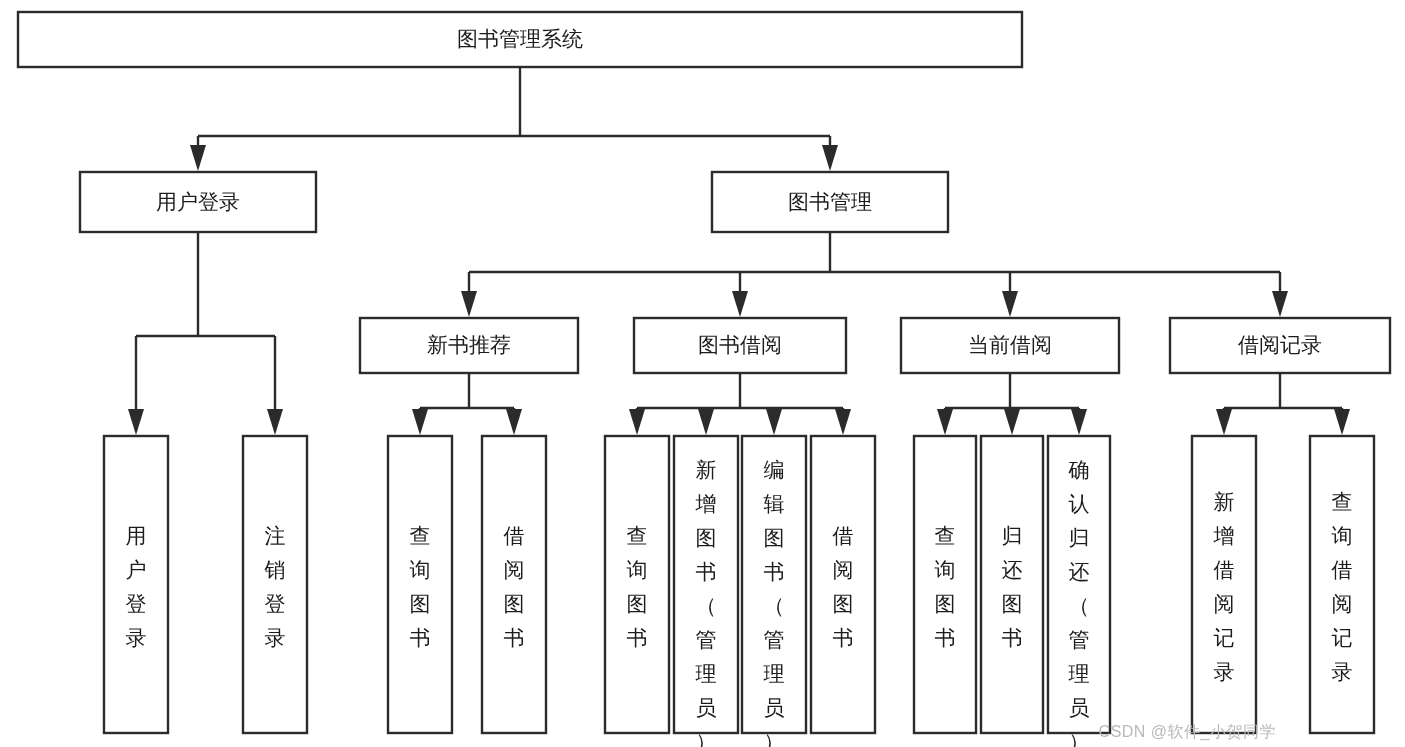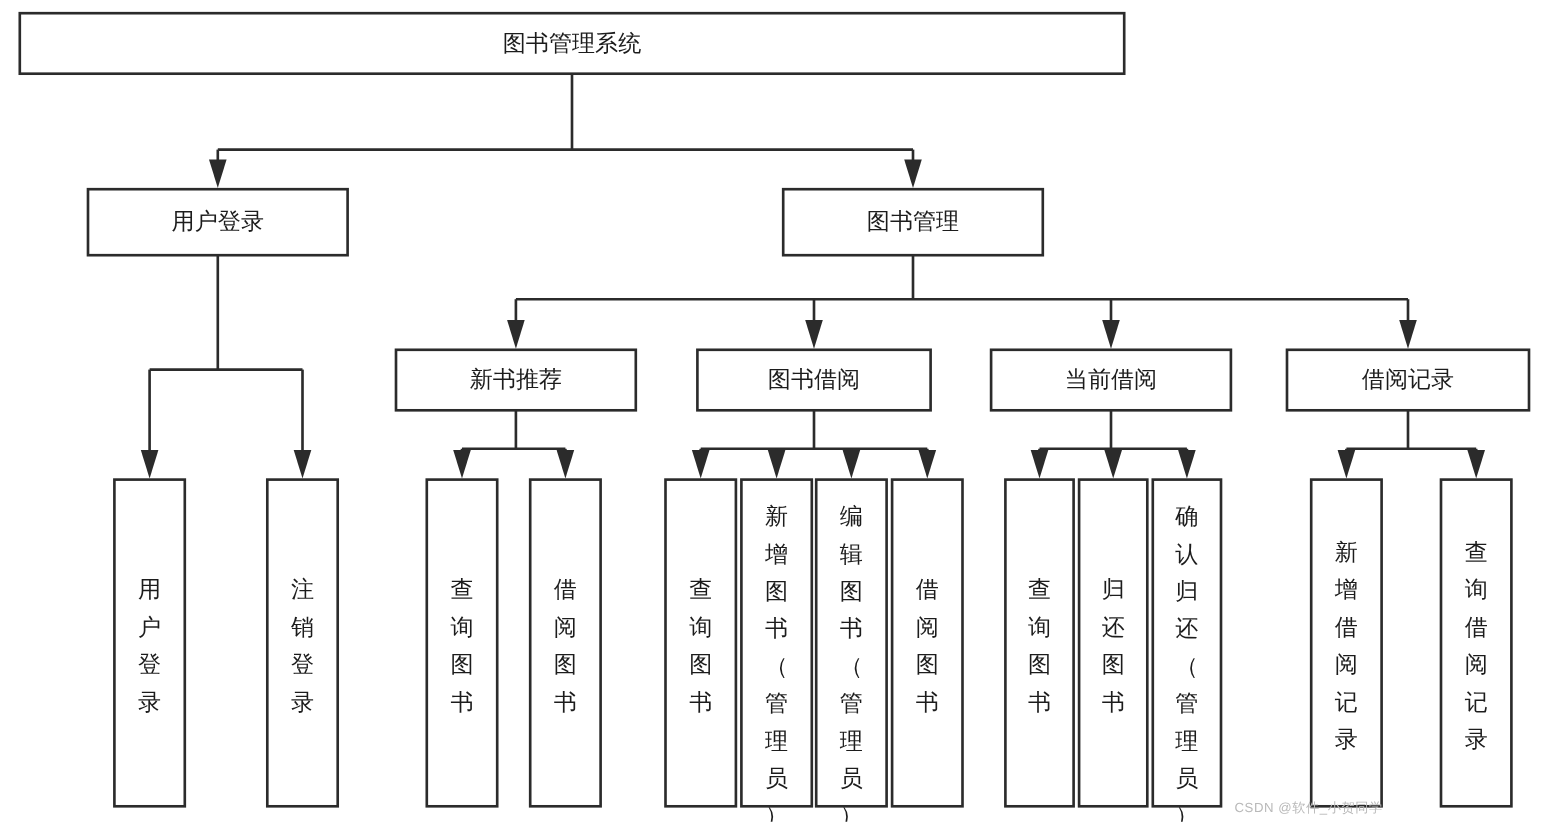--- a/index.html
+++ b/index.html
@@ -49,24 +49,24 @@
     dominant-baseline: middle;
   }
   .node-label-v {
     font-family: "Liberation Sans", "DejaVu Sans", sans-serif;
     font-size: 21px;
     fill: #1c1c1c;
     text-anchor: middle;
   }
   .watermark {
     position: absolute;
-    right: 24px;
+    right: 5px;
     bottom: 4px;
     font-family: "Liberation Sans", "DejaVu Sans", sans-serif;
-    font-size: 12px;
+    font-size: 16px;
     color: #b9b9b9;
     white-space: nowrap;
     letter-spacing: 0.5px;
     user-select: none;
   }
 </style>
 </head>
 <body>
 
 <div id="diagram-root">

